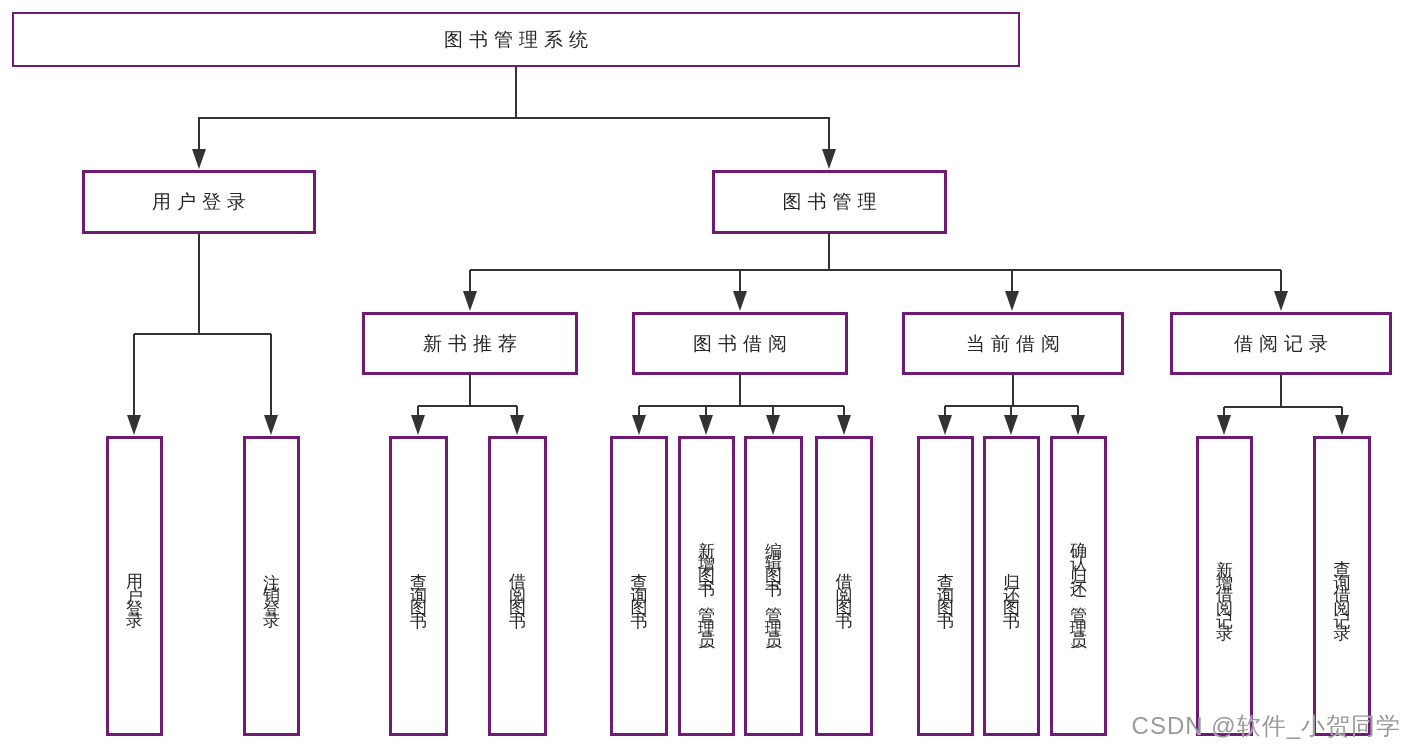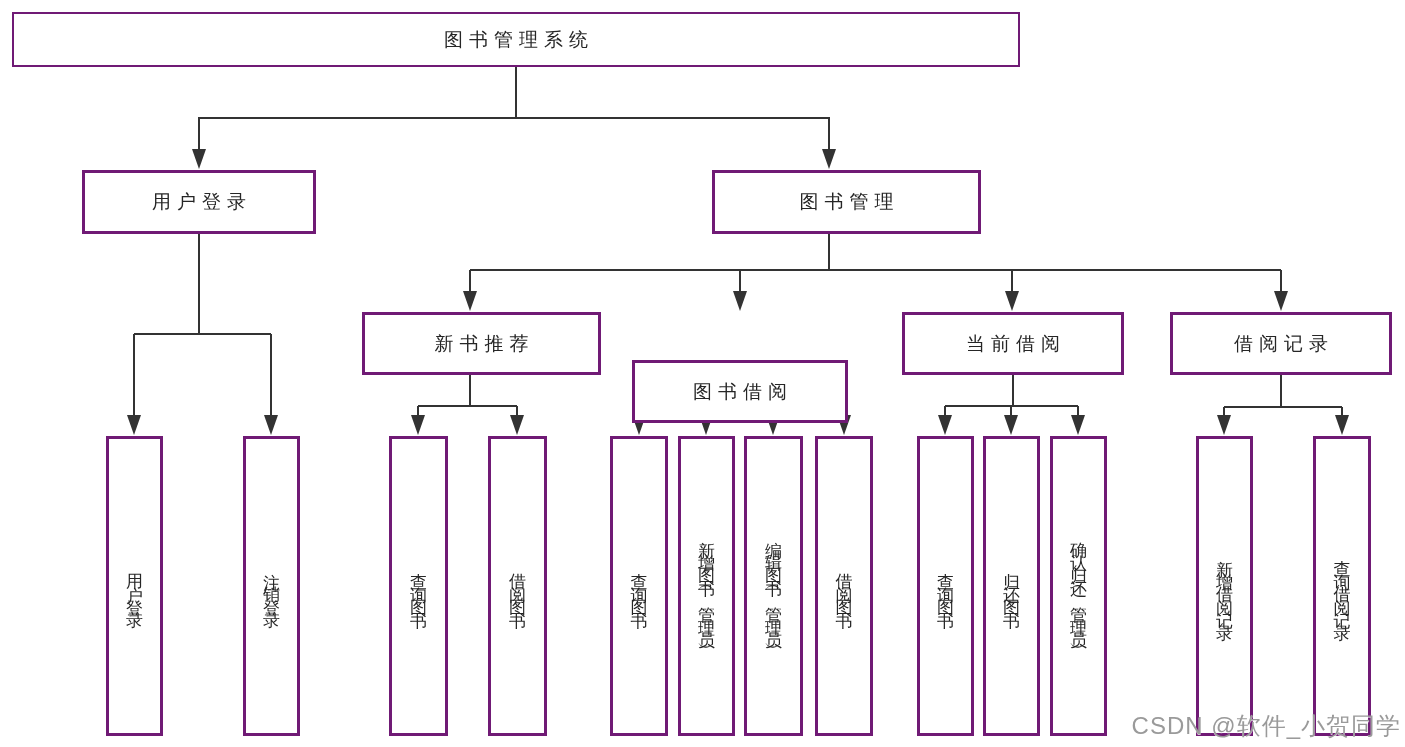--- a/index.html
+++ b/index.html
@@ -95,28 +95,28 @@
     </g>
   </svg>
 
   <div class="node root" style="left:12px; top:12px; width:1008px; height:55px;">
     <span class="h-label">图书管理系统</span>
   </div>
 
   <div class="node" style="left:82px; top:170px; width:234px; height:64px;">
     <span class="h-label">用户登录</span>
   </div>
-  <div class="node" style="left:712px; top:170px; width:269px; height:64px;">
+  <div class="node" style="left:712px; top:170px; width:235px; height:64px;">
     <span class="h-label">图书管理</span>
   </div>
 
-  <div class="node" style="left:362px; top:312px; width:239px; height:63px;text-align:right;">
+  <div class="node" style="left:362px; top:312px; width:216px; height:63px;text-align:right;">
     <span class="h-label">新书推荐</span>
   </div>
-  <div class="node" style="left:632px; top:312px; width:216px; height:63px;margin-top:48px;">
+  <div class="node" style="left:632px; top:312px; width:216px; height:63px;">
     <span class="h-label">图书借阅</span>
   </div>
   <div class="node" style="left:902px; top:312px; width:222px; height:63px;">
     <span class="h-label">当前借阅</span>
   </div>
   <div class="node" style="left:1170px; top:312px; width:222px; height:63px;">
     <span class="h-label">借阅记录</span>
   </div>
 
   <div class="node" style="left:106px; top:436px; width:57px; height:300px;">

